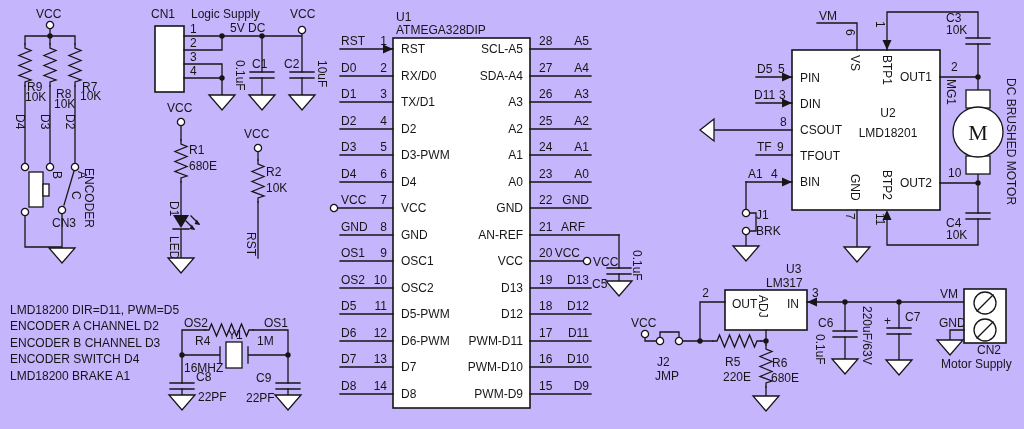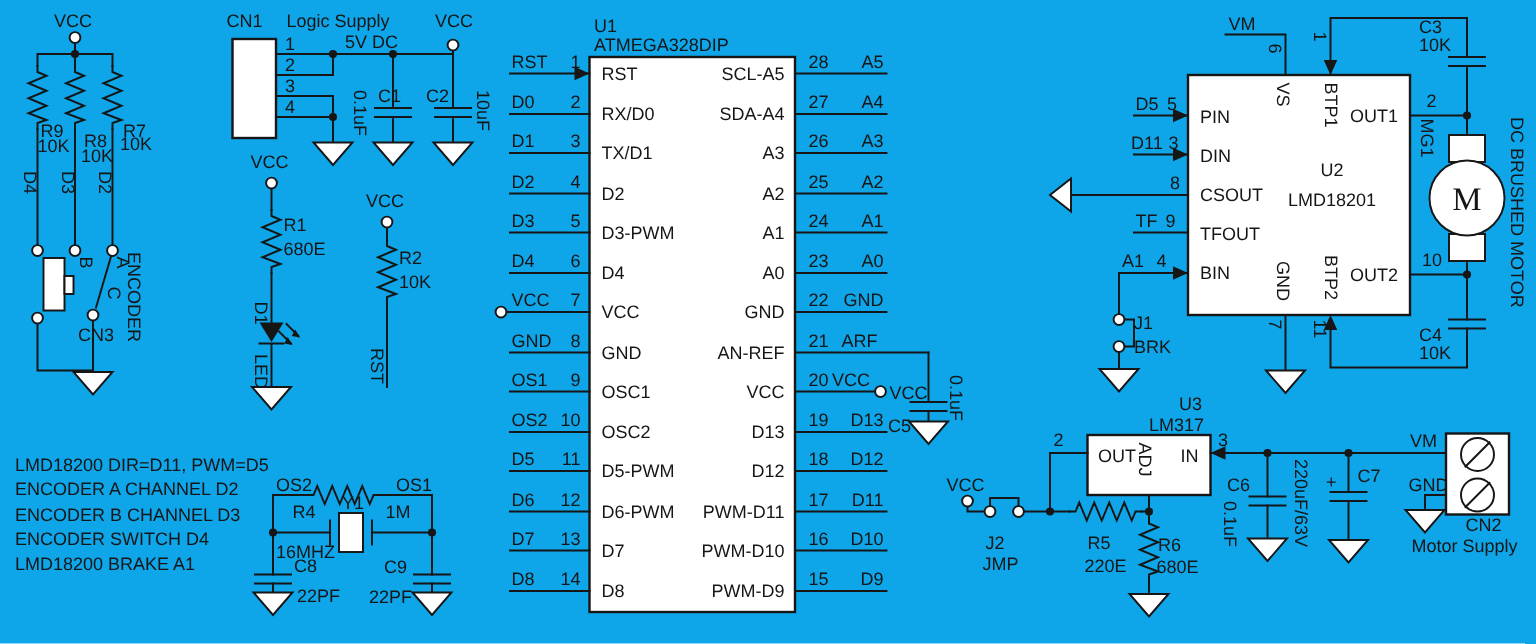--- a/index.html
+++ b/index.html
@@ -1,16 +1,16 @@
 <!DOCTYPE html>
 <html><head>
 <meta charset="utf-8">
 <style>
   html,body{margin:0;padding:0;background:#ffffff;}
-  #stage{position:relative;width:1024px;height:429px;background:#0ea5e9;overflow:hidden;}
+  #stage{position:relative;width:1024px;height:429px;background:#c4b5fd;overflow:hidden;}
   svg{display:block;}
   text{fill:#161616;font-family:"Liberation Sans",sans-serif;font-size:12px;}
   .e{text-anchor:end;}
   .m{text-anchor:middle;}
   .motor-m{font-family:"Liberation Serif",serif;font-size:22px;}
   .w{stroke:#161616;stroke-width:1.3;fill:none;stroke-linecap:square;}
   .bx{stroke:#161616;stroke-width:1.6;fill:#ffffff;}
   .f{fill:#161616;stroke:none;}
   .hollow{fill:#ffffff;stroke:#161616;stroke-width:1.3;}
 </style>

